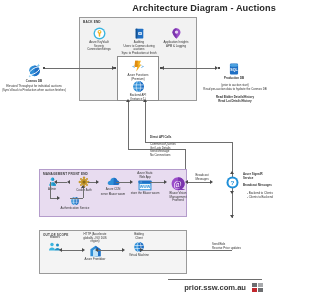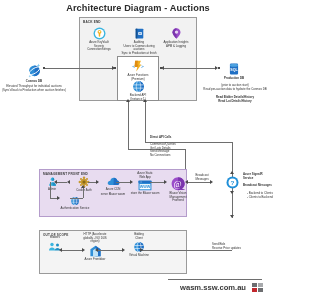--- a/index.html
+++ b/index.html
@@ -11,21 +11,21 @@
   }
   #page {
     position: relative;
     width: 276px; height: 300px;
     background: #ffffff;
   }
 
   
   .page-title {
     position: absolute; left: 0; top: 3px; width: 276px;
-    text-align: center;
+    text-align: right;
     font-size: 9.2px; font-weight: bold; color: #2b2b2b;
     letter-spacing: .1px;
   }
 
   
   .zone {
     position: absolute;
     border: 1px solid #9a9a9a;
   }
   .zone-label {
@@ -363,21 +363,21 @@
   <div class="hline" style="left:98px; top:250px; width:24px;"></div>
   <div class="arr-r" style="left:122px; top:248px;"></div>
   <div class="hline" style="left:140px; top:250px; width:92px;"></div>
   <div class="arr-r" style="left:140px; top:248px;"></div>
   <div class="arr-d" style="left:230px; top:215px;"></div>
 
   <div class="note" style="left:212px; top:243px;">Send Bids
 Receive Price updates</div>
 
   <div class="foot-rule"></div>
-  <div class="foot-txt">wasm.ssw.com.au</div>
+  <div class="foot-txt">prior.ssw.com.au</div>
   <div class="ssw-logo">
     <i id="lg0" style="left: 0px; top: 0px; background: rgb(109, 110, 113);"></i>
     <i id="lg1" style="left: 6px; top: 0px; background: rgb(167, 169, 172);"></i>
     <i id="lg2" style="left: 0px; top: 5px; background: rgb(193, 39, 45);"></i>
     <i id="lg3" style="left: 6px; top: 5px; background: rgb(109, 110, 113);"></i>
   </div>
 
 </div>
 
 </body></html>

